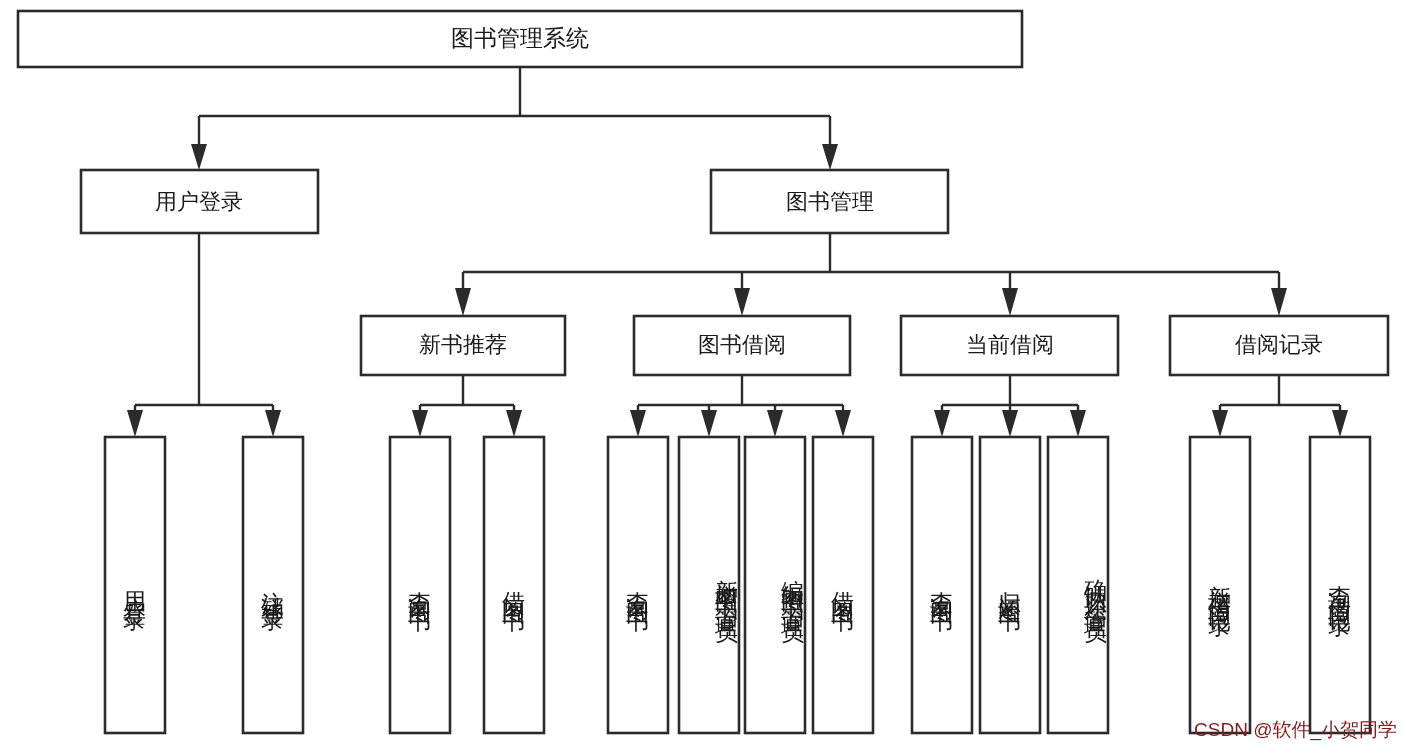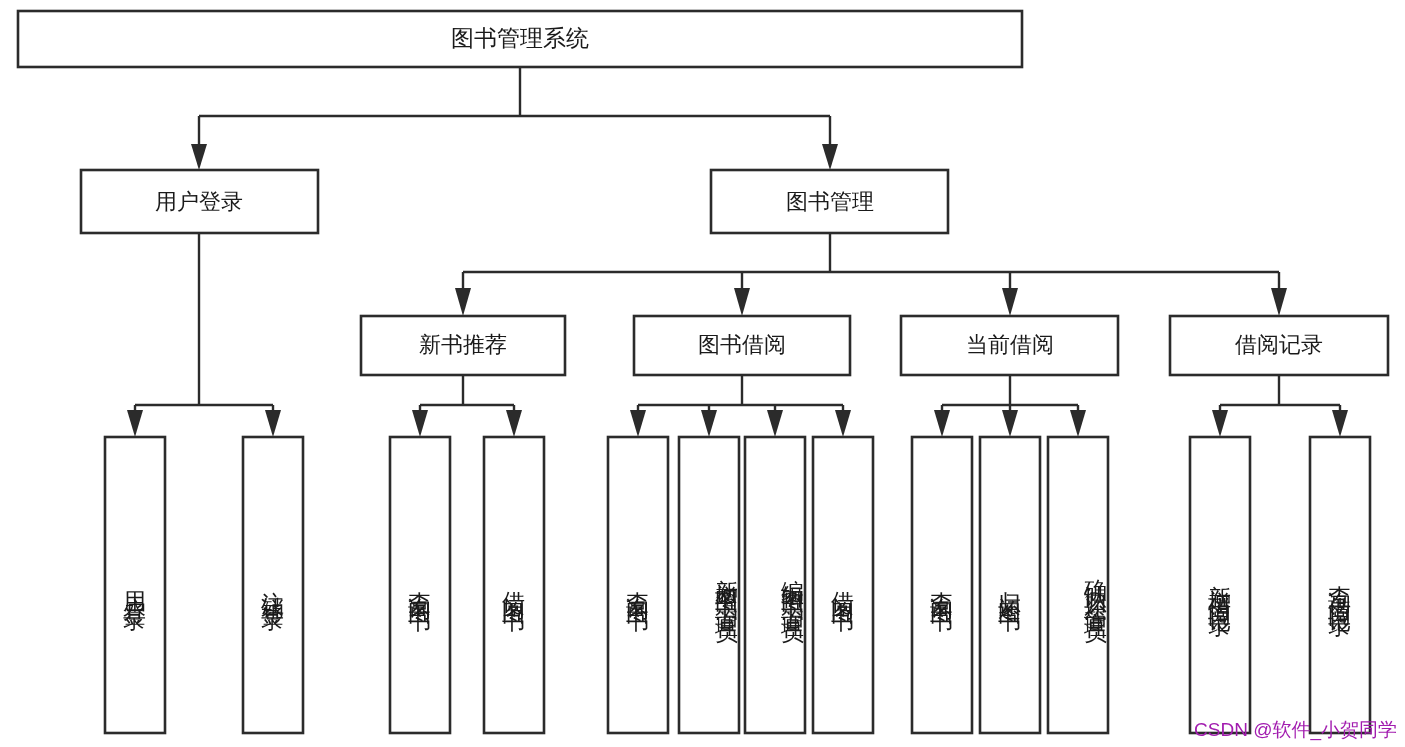--- a/index.html
+++ b/index.html
@@ -72,21 +72,21 @@
   }
   .leaf-label.centered {
     align-items: center;
   }
   .watermark {
     position: absolute;
     right: 8px;
     bottom: 4px;
     font-family: "Liberation Sans", "DejaVu Sans", sans-serif;
     font-size: 19px;
-    color: #a21caf;
+    color: #7f1d1d;
     white-space: nowrap;
     text-align: center;
   }
 </style>
 </head>
 <body>
 
 <div id="diagram-root">
 
   <svg class="diagram-svg" viewBox="0 0 1405 747" xmlns="http://www.w3.org/2000/svg">

